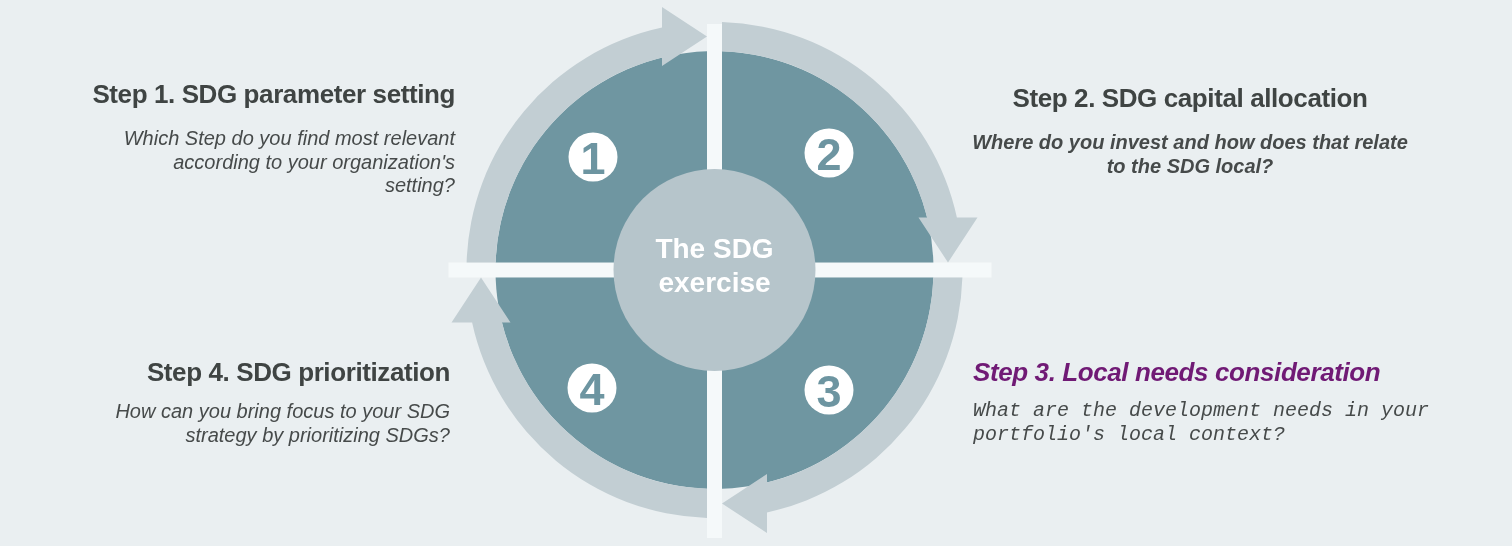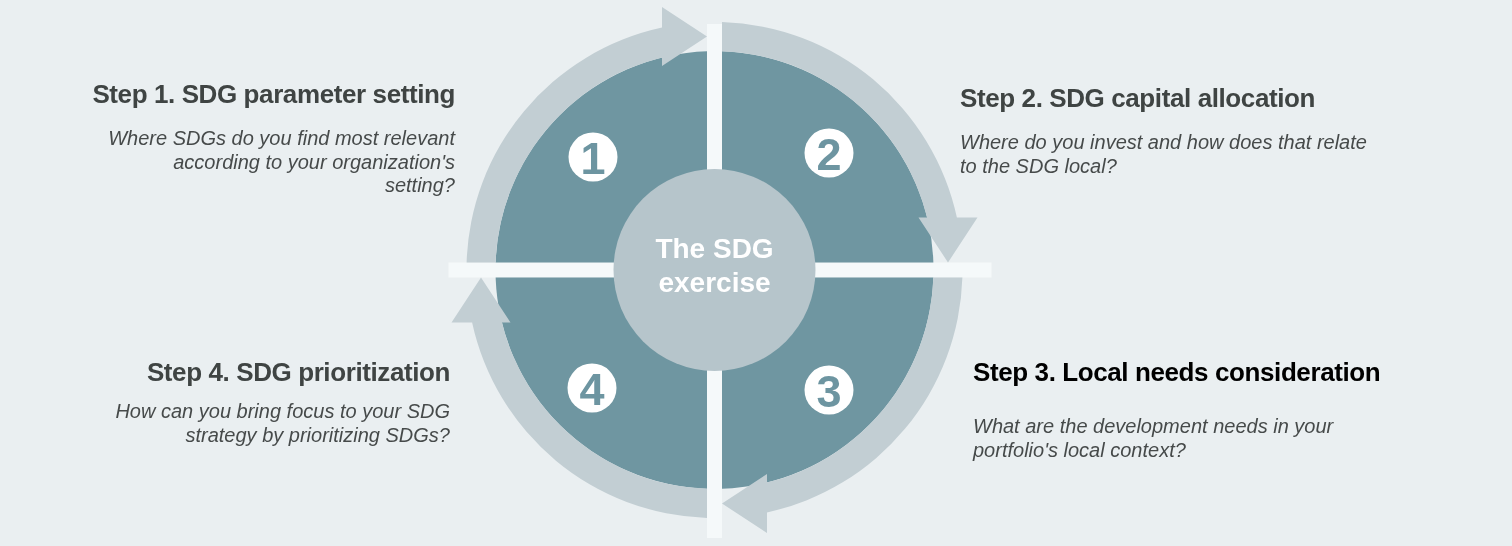--- a/index.html
+++ b/index.html
@@ -20,24 +20,24 @@
   }
   .step-desc {
     font-style: italic;
     font-size: 20px;
     line-height: 23.5px;
   }
   .align-right { text-align: right; }
   .align-left  { text-align: left; }
   #step1-block { left: 35px;  top: 78px;  width: 420px; }
   #step1-block .step-desc { margin-top: 17px; }
-  #step2-block { left: 960px; top: 82px;  width: 460px; }
+  #step2-block { left: 960px; top: 82px;  width: 460px; text-align: center; }
   #step2-block .step-desc { margin-top: 17px; }
   #step3-block { left: 973px; top: 356px; width: 470px; }
-  #step3-block .step-desc { margin-top: 27px; }
+  #step3-block .step-desc { margin-top: 11px; font-family: Liberation Mono, monospace; }
   #step4-block { left: 60px;  top: 356px; width: 390px; }
   #step4-block .step-desc { margin-top: 12px; }
   .num-text {
     font-size: 45px;
     font-weight: 700;
     text-anchor: middle;
     dominant-baseline: central;
   }
   .center-text {
     font-size: 28px;
@@ -93,36 +93,36 @@
       <text class="num-text" x="-121.5" y="-112" fill="#6d95a1">1</text>
       <text class="num-text" x="114.5" y="-116" fill="#6d95a1">2</text>
       <text class="num-text" x="114.5" y="121" fill="#6d95a1">3</text>
       <text class="num-text" x="-122.5" y="119" fill="#6d95a1">4</text>
     </g>
   </svg>
 
   <div class="step-block align-right" id="step1-block">
     <div class="step-title" style="color: rgb(63, 68, 67);">Step 1. SDG parameter setting</div>
     <div class="step-desc" style="color: rgb(70, 74, 74);">
-      <div>Where SDGs do you find most relevant</div>
+      <div>Which Step do you find most relevant</div>
       <div>according to your organization's</div>
       <div>setting?</div>
     </div>
   </div>
 
   <div class="step-block align-left" id="step2-block">
     <div class="step-title" style="color: rgb(63, 68, 67);">Step 2. SDG capital allocation</div>
-    <div class="step-desc" style="color: rgb(70, 74, 74);">
+    <div class="step-desc" style="color: rgb(70, 74, 74); font-weight: bold;">
       <div>Where do you invest and how does that relate</div>
       <div>to the SDG local?</div>
     </div>
   </div>
 
   <div class="step-block align-left" id="step3-block">
-    <div class="step-title" style="color: #000000;">Step 3. Local needs consideration</div>
+    <div class="step-title" style="color: #701a75; font-style: italic;">Step 3. Local needs consideration</div>
     <div class="step-desc" style="color: rgb(70, 74, 74);">
       <div>What are the development needs in your</div>
       <div>portfolio's local context?</div>
     </div>
   </div>
 
   <div class="step-block align-right" id="step4-block">
     <div class="step-title" style="color: rgb(63, 68, 67);">Step 4. SDG prioritization</div>
     <div class="step-desc" style="color: rgb(70, 74, 74);">
       <div>How can you bring focus to your SDG</div>

